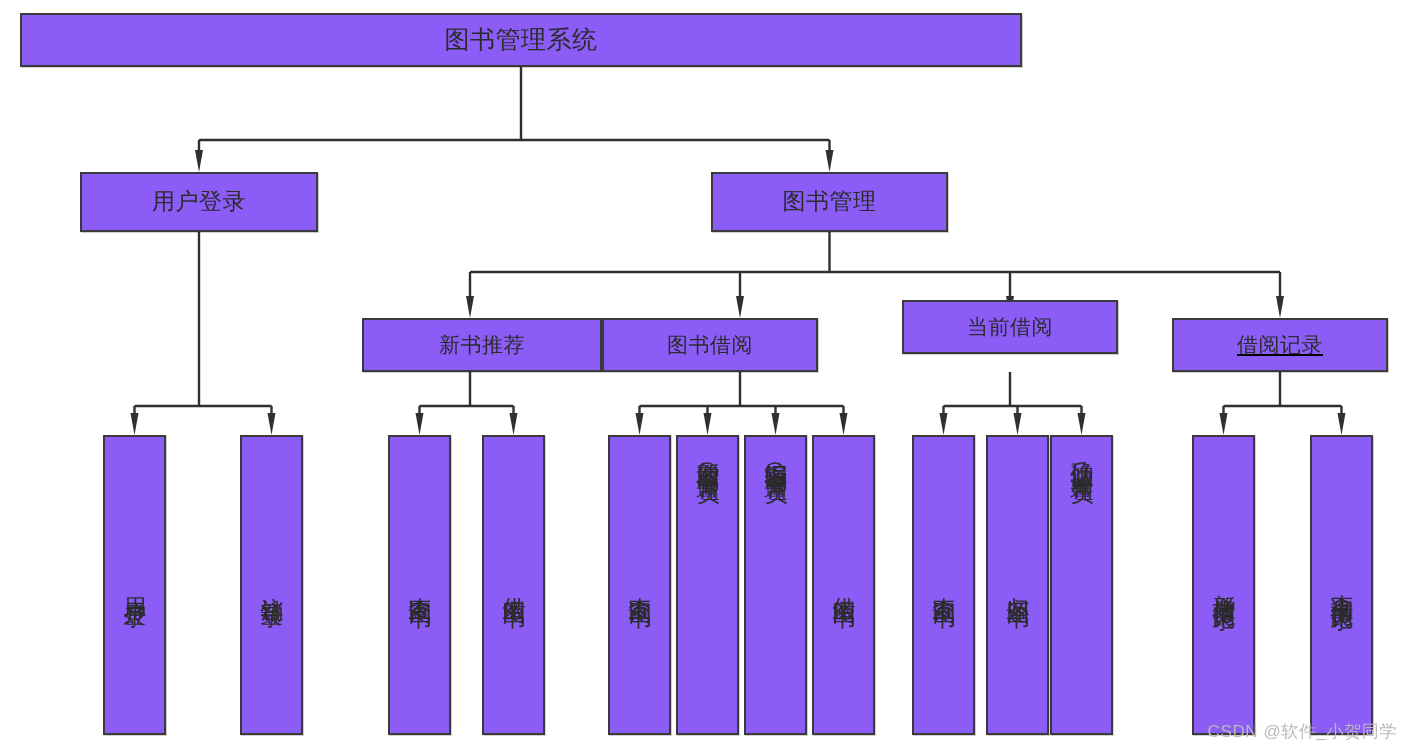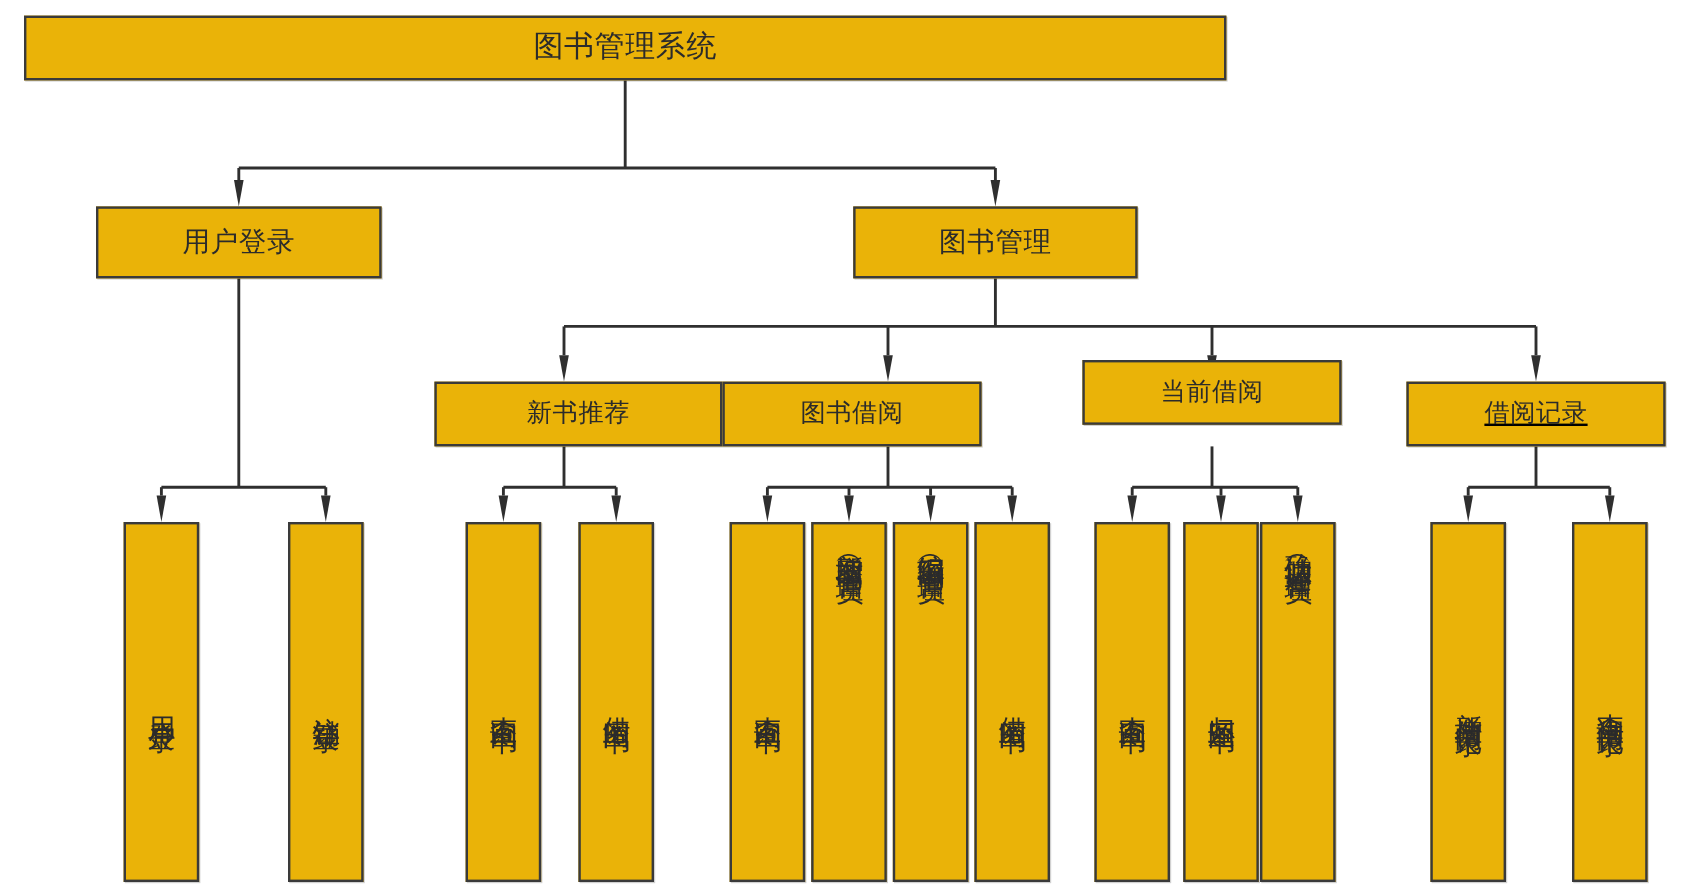--- a/index.html
+++ b/index.html
@@ -18,21 +18,21 @@
   #diagram-root {
     position: relative;
     width: 1405px;
     height: 747px;
     background: #ffffff;
   }
   
   .node {
     position: absolute;
     box-sizing: border-box;
-    background: #eab308;
+    background: #8b5cf6;
     border: 2px solid #3a3a3a;
     display: flex;
     align-items: center;
     justify-content: center;
     box-shadow: 1px 1px 0 rgba(0,0,0,0.18);
   }
   .node-label {
     color: #2b2b2b;
     letter-spacing: 0.5px;
     white-space: nowrap;
@@ -221,13 +221,14 @@
         <span class="node-label">确认归还（管理员）</span>
       </div>
       <div class="node leaf mid" style="left: 1192px; top: 435px; width: 63px; height: 300px;">
         <span class="node-label">新增借阅记录</span>
       </div>
       <div class="node leaf mid" style="left: 1310px; top: 435px; width: 63px; height: 300px;">
         <span class="node-label">查询借阅记录</span>
       </div>
     </div>
 
+  <div id="watermark">CSDN @软件_小贺同学</div>
 </div>
 
 </body></html>

